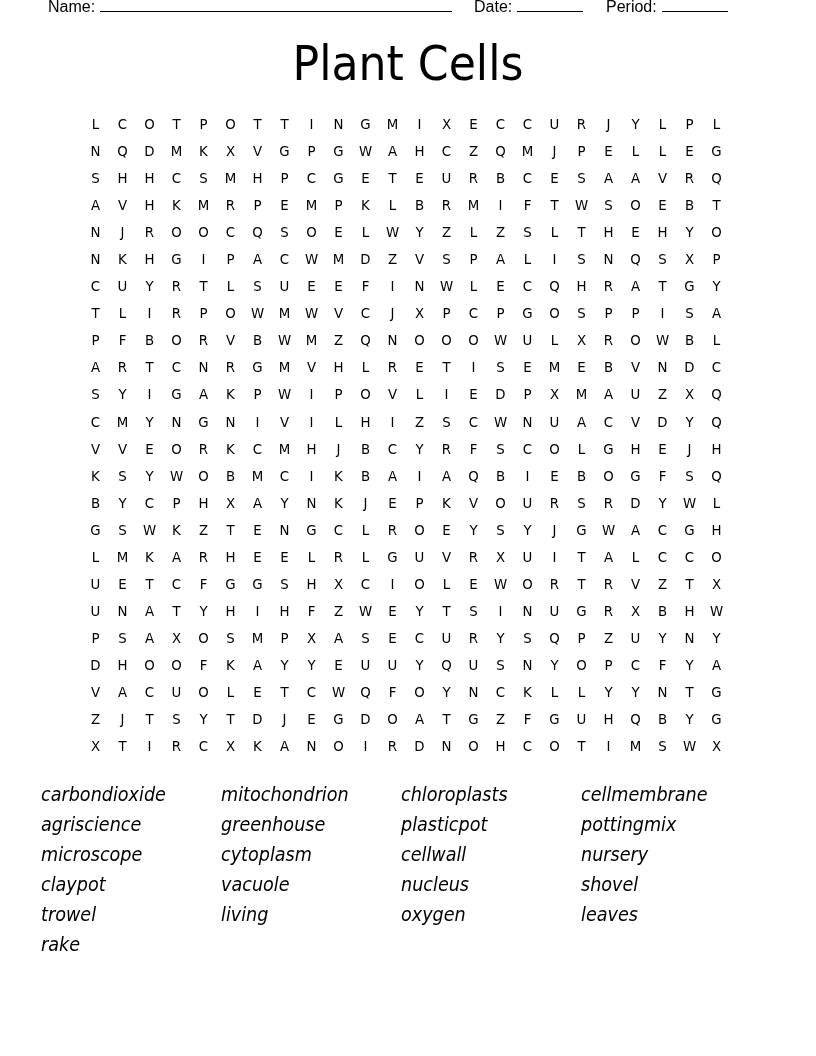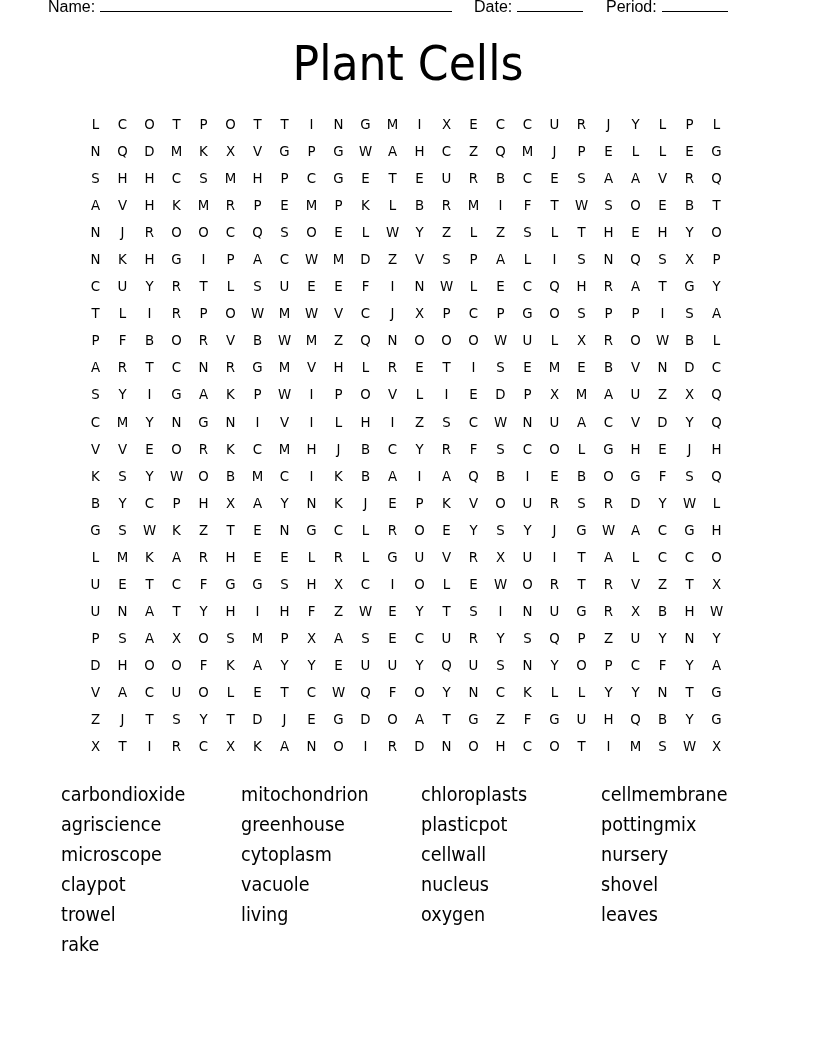--- a/index.html
+++ b/index.html
@@ -33,23 +33,24 @@
       grid-template-columns: repeat(24, 27px);
       grid-auto-rows: 27.05px;
     }
     .cell {
       text-align: center; font-family: "DejaVu Sans", sans-serif;
       font-size: 14.5px; line-height: 21px;
       transform: scaleX(0.92);
     }
 
     .words {
-      position: absolute; top: 781px; left: 61px;
+      position: absolute; top: 781px; left: 41px;
       display: grid; grid-template-columns: repeat(4, 180px);
       grid-auto-rows: 30px;
+      font-style: italic;
     }
     .word {
       font-family: "DejaVu Sans", sans-serif; font-size: 20px; line-height: 26px;
       transform: scaleX(0.88); transform-origin: left center; white-space: nowrap;
     }
   </style>
 </head>
 <body>
 
 <div class="header">

